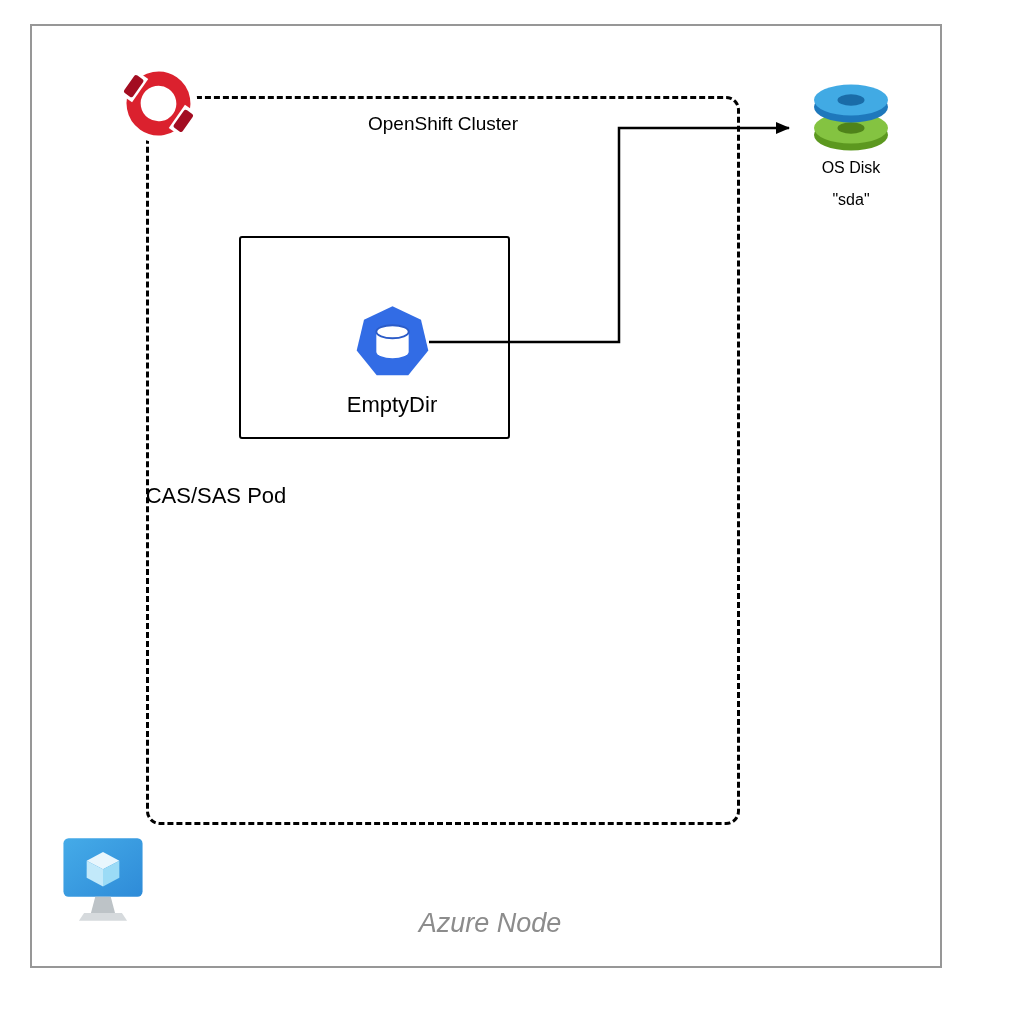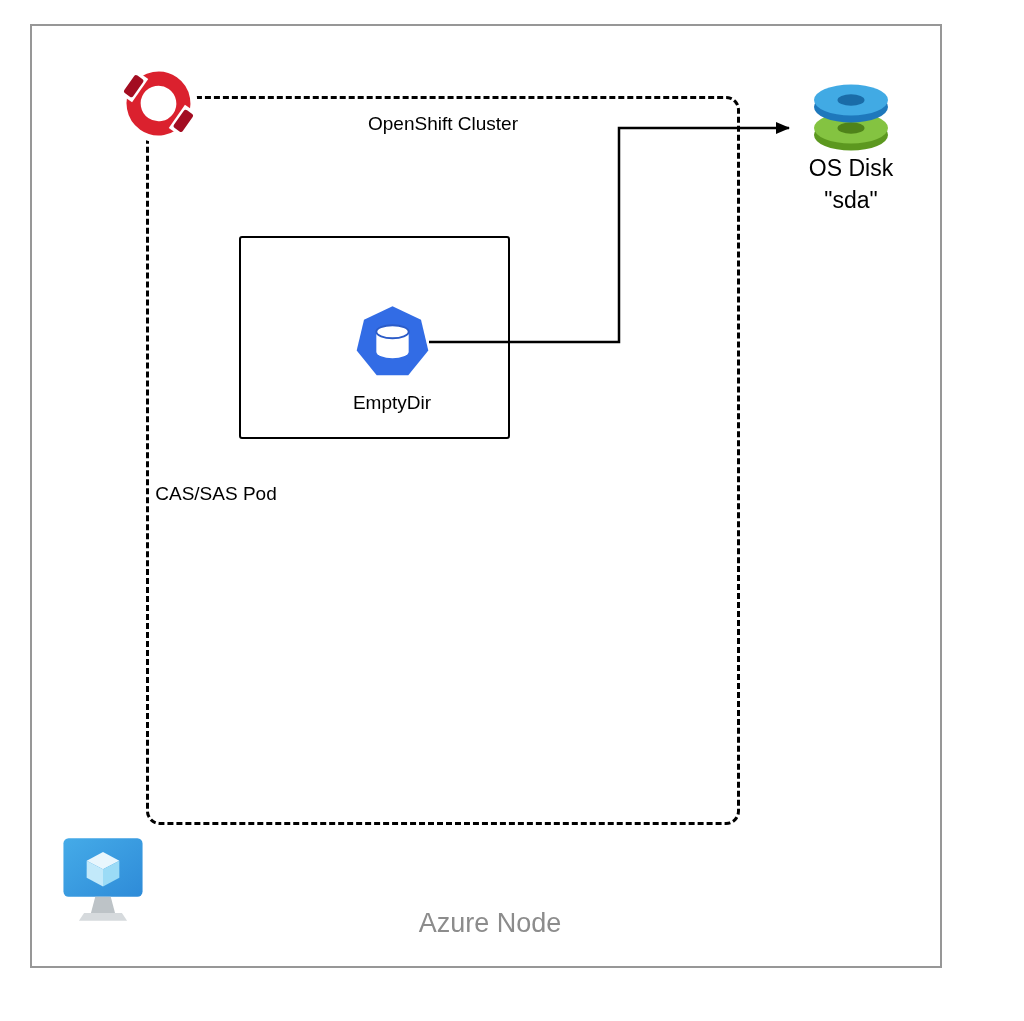--- a/index.html
+++ b/index.html
@@ -20,25 +20,25 @@
   .connector-line{fill:none;stroke:var(--line-color,#000);stroke-width:2.5px;}
   .arrow-head{fill:var(--line-color,#000);}
   
   .icon svg{display:block;width:100%;height:100%;}
   .openshift-icon{left:117px;top:61px;width:83px;height:85px;}
   .emptydir-icon{left:354px;top:304px;width:77px;height:77px;}
   .pod-icon{left:194px;top:402px;width:77px;height:77px;}
   .disk-icon{left:801px;top:71px;width:100px;height:87px;}
   .azure-icon{left:60px;top:833px;width:86px;height:100px;}
   
-  .node-label-text{font-size:19px;text-align:center;}
+  .node-label-text{font-size:22px;text-align:center;}
   .emptydir-label{left:322px;top:392px;width:140px;}
   .pod-label{left:130px;top:483px;width:172px;}
-  .disk-label{left:793px;top:152px;width:116px;text-align:center;font-size:23px;line-height:32px;}
-  .azure-label{left:328px;top:908px;width:324px;text-align:center;font-size:27px;color:var(--azure-label-gray,#8c8c8c);}
+  .disk-label{left:793px;top:152px;width:116px;text-align:center;font-size:16px;line-height:32px;}
+  .azure-label{left:328px;top:908px;width:324px;text-align:center;font-size:27px;color:var(--azure-label-gray,#8c8c8c);font-style:italic;}
   .hept{fill:var(--k8s-blue,#326CE5);}
   .pod-glyph-text{font-size:13px;fill:#fff;font-family:"Liberation Sans",sans-serif;}
 </style>
 </head>
 <body>
 
 <div class="canvas">
 
   <div class="abs outer-box"></div>
 

